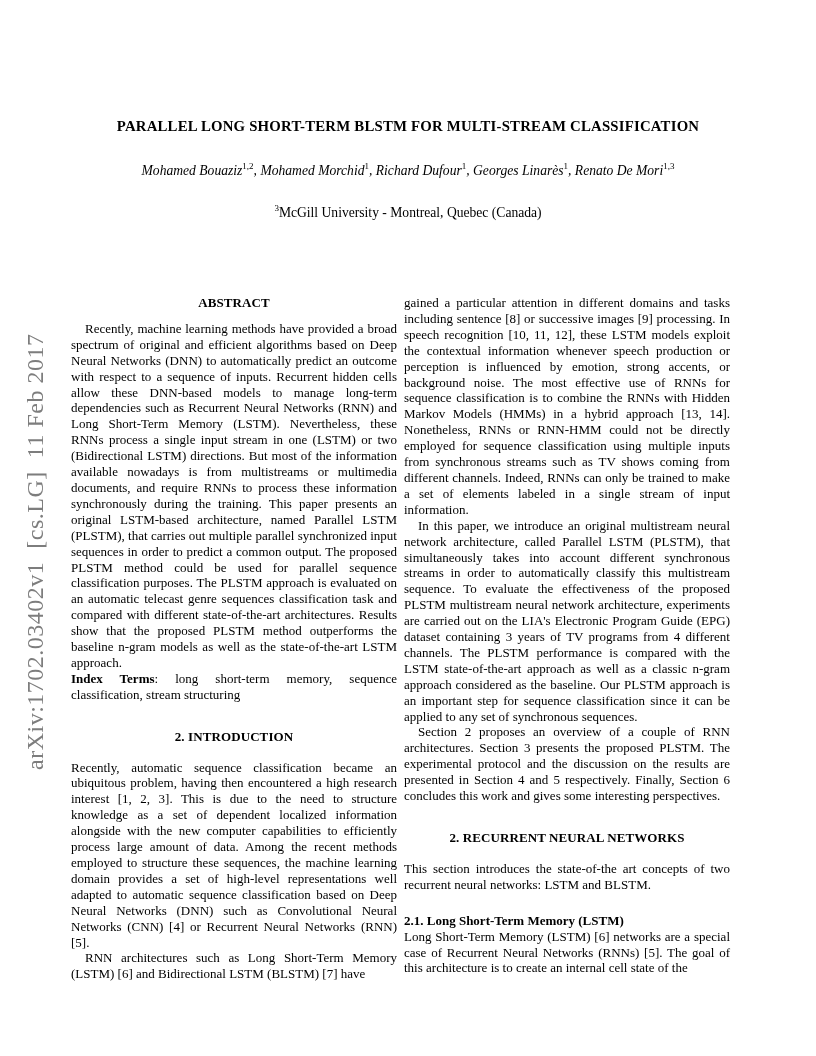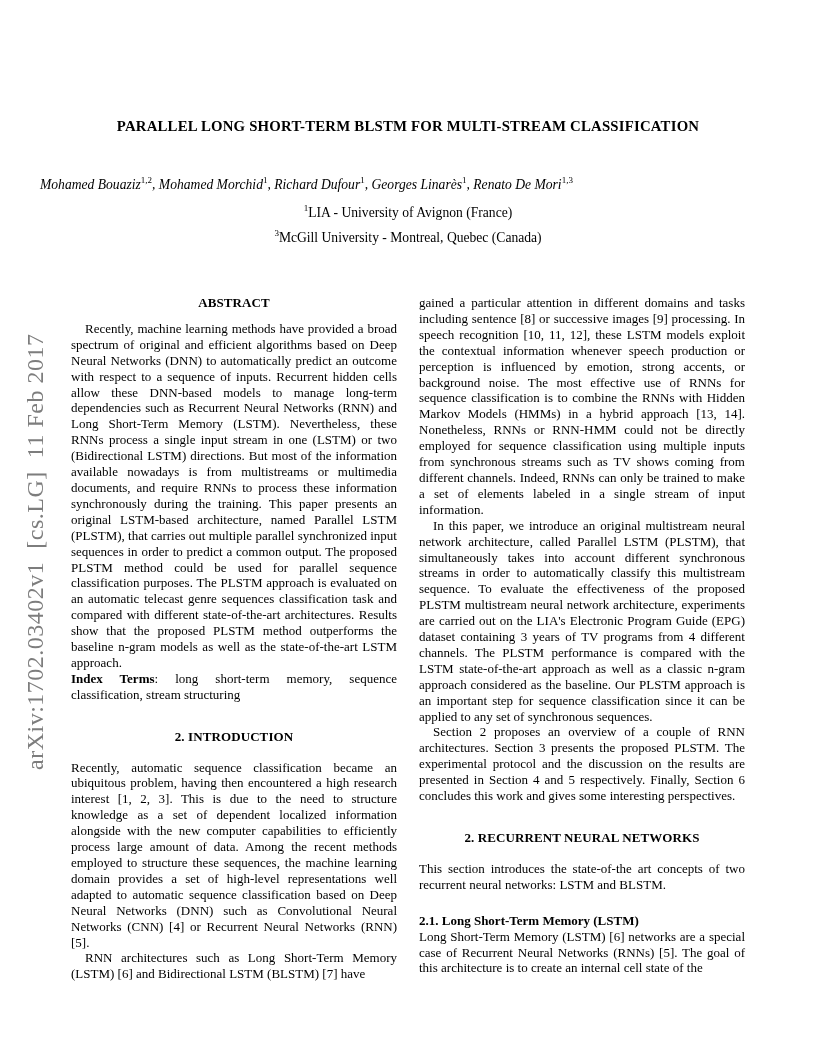--- a/index.html
+++ b/index.html
@@ -31,44 +31,45 @@
     top: 118px;
     left: 71px;
     width: 674px;
     text-align: center;
     font-size: 14.8px;
     font-weight: bold;
     letter-spacing: 0.2px;
   }
   .authors {
     position: absolute;
-    top: 175px;
+    top: 161px;
     left: 40px;
     width: 736px;
+    text-align: center;
     font-size: 13.6px;
     font-style: italic;
   }
   .authors sup { font-style: normal; font-size: 9px; }
   .affiliations {
     position: absolute;
     top: 198px;
     left: 71px;
     width: 674px;
     text-align: center;
     font-size: 13.6px;
     line-height: 21px;
   }
   .affiliations sup { font-size: 9px; }
   .columns {
     position: absolute;
     top: 295px;
     left: 71px;
     width: 674px;
     display: flex;
-    gap: 22px;
+    gap: 7px;
     align-items: flex-start;
   }
   .col {
     width: 326px;
     font-size: 13px;
     line-height: 15.9px;
   }
   .par {
     text-align: justify;
     text-indent: 14px;
@@ -99,21 +100,20 @@
 
   <div class="arxiv-stamp">arXiv:1702.03402v1  [cs.LG]  11 Feb 2017</div>
 
   <h1 class="title">PARALLEL LONG SHORT-TERM BLSTM FOR MULTI-STREAM CLASSIFICATION</h1>
 
   <div class="authors">
     <span><span>Mohamed Bouaziz</span><sup>1,2</sup><span>, </span></span><span><span>Mohamed Morchid</span><sup>1</sup><span>, </span></span><span><span>Richard Dufour</span><sup>1</sup><span>, </span></span><span><span>Georges Linarès</span><sup>1</sup><span>, </span></span><span><span>Renato De Mori</span><sup>1,3</sup><span></span></span>
   </div>
 
   <div class="affiliations">
-    <div><sup>1</sup><span>LIA - University of Avignon (France)</span></div>
     <div><sup>3</sup><span>McGill University - Montreal, Quebec (Canada)</span></div>
   </div>
 
   <div class="columns">
 
     <div class="col">
       <h2 class="section first">ABSTRACT</h2>
       <p class="par">Recently, machine learning methods have provided a broad spectrum of original and efficient algorithms based on Deep Neural Networks (DNN) to automatically predict an outcome with respect to a sequence of inputs. Recurrent hidden cells allow these DNN-based models to manage long-term dependencies such as Recurrent Neural Networks (RNN) and Long Short-Term Memory (LSTM). Nevertheless, these RNNs process a single input stream in one (LSTM) or two (Bidirectional LSTM) directions. But most of the information available nowadays is from multistreams or multimedia documents, and require RNNs to process these information synchronously during the training. This paper presents an original LSTM-based architecture, named Parallel LSTM (PLSTM), that carries out multiple parallel synchronized input sequences in order to predict a common output. The proposed PLSTM method could be used for parallel sequence classification purposes. The PLSTM approach is evaluated on an automatic telecast genre sequences classification task and compared with different state-of-the-art architectures. Results show that the proposed PLSTM method outperforms the baseline n-gram models as well as the state-of-the-art LSTM approach.</p>
       <p class="par noindent index-terms"><b>Index Terms</b><span>: long short-term memory, sequence classification, stream structuring</span></p>
       <h2 class="section">2.  INTRODUCTION</h2>

